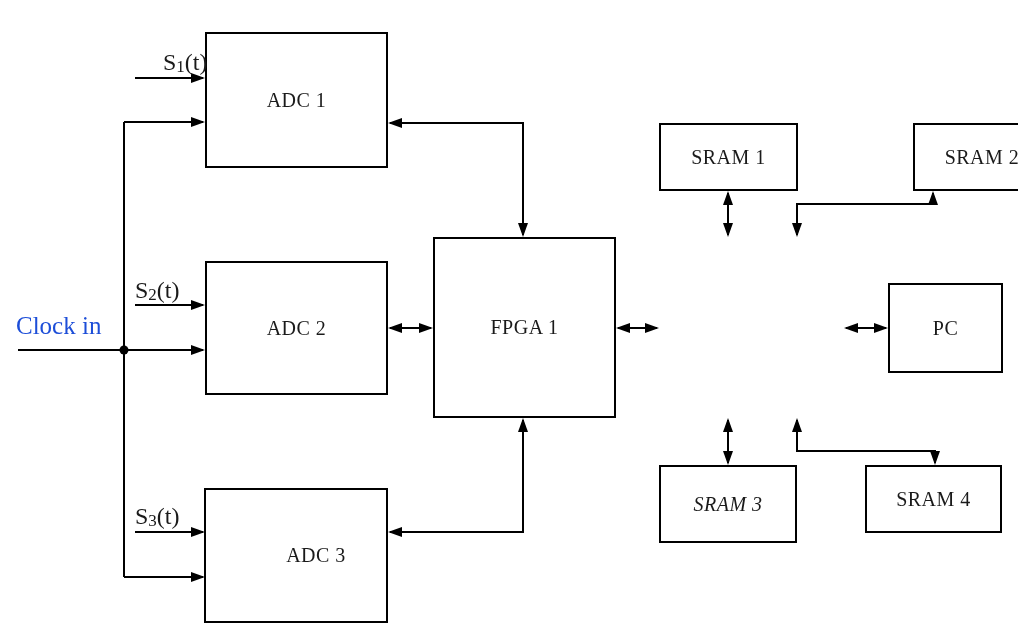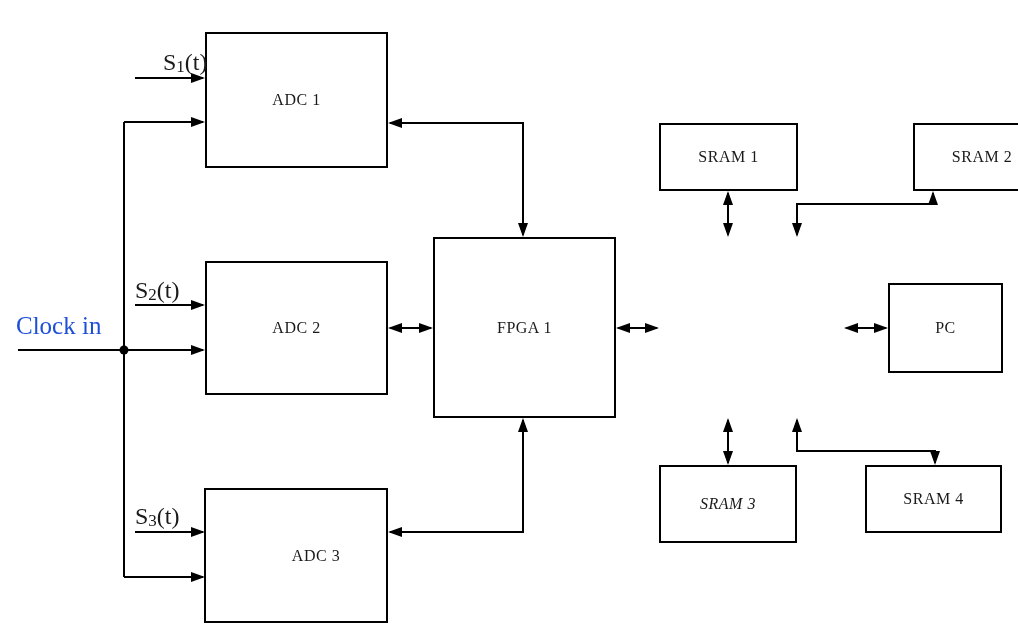--- a/index.html
+++ b/index.html
@@ -37,21 +37,21 @@
     stroke: none;
   }
   .block {
     position: absolute;
     box-sizing: border-box;
     border: 2px solid #000000;
     background: #ffffff;
     display: flex;
     align-items: center;
     justify-content: center;
-    font-size: 16px;
+    font-size: 20px;
     letter-spacing: 0.5px;
     color: #1a1a1a;
   }
   .sig-label {
     position: absolute;
     font-size: 24px;
     color: #1a1a1a;
     white-space: nowrap;
     line-height: 1;
   }

